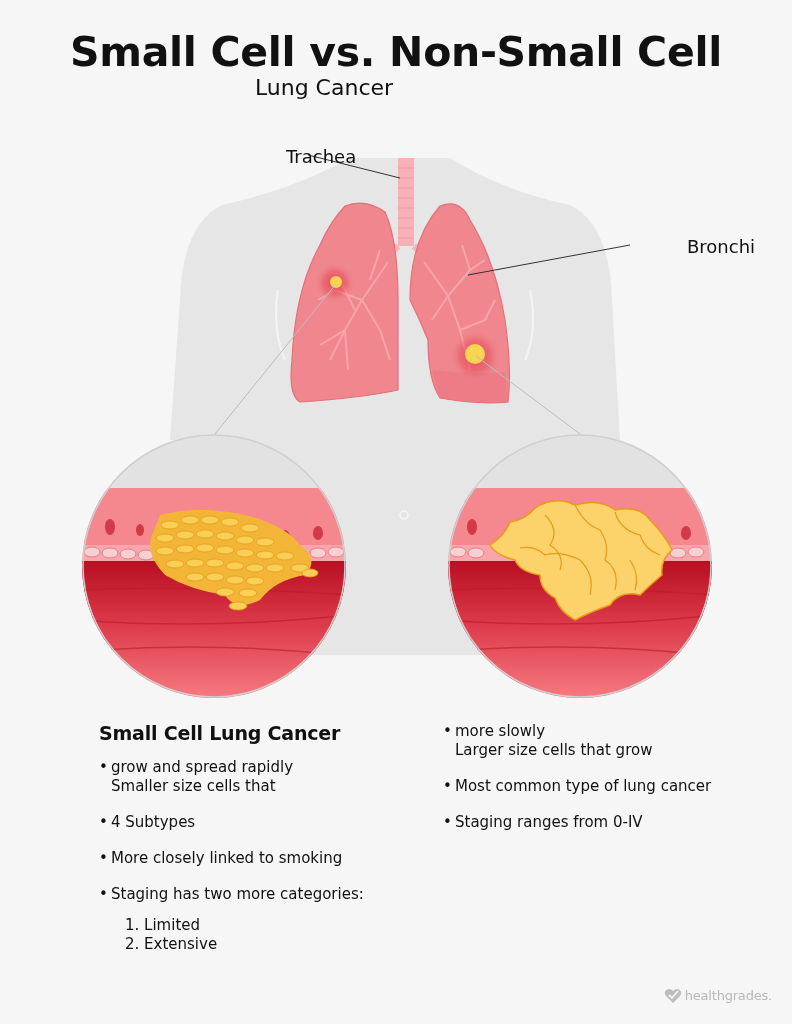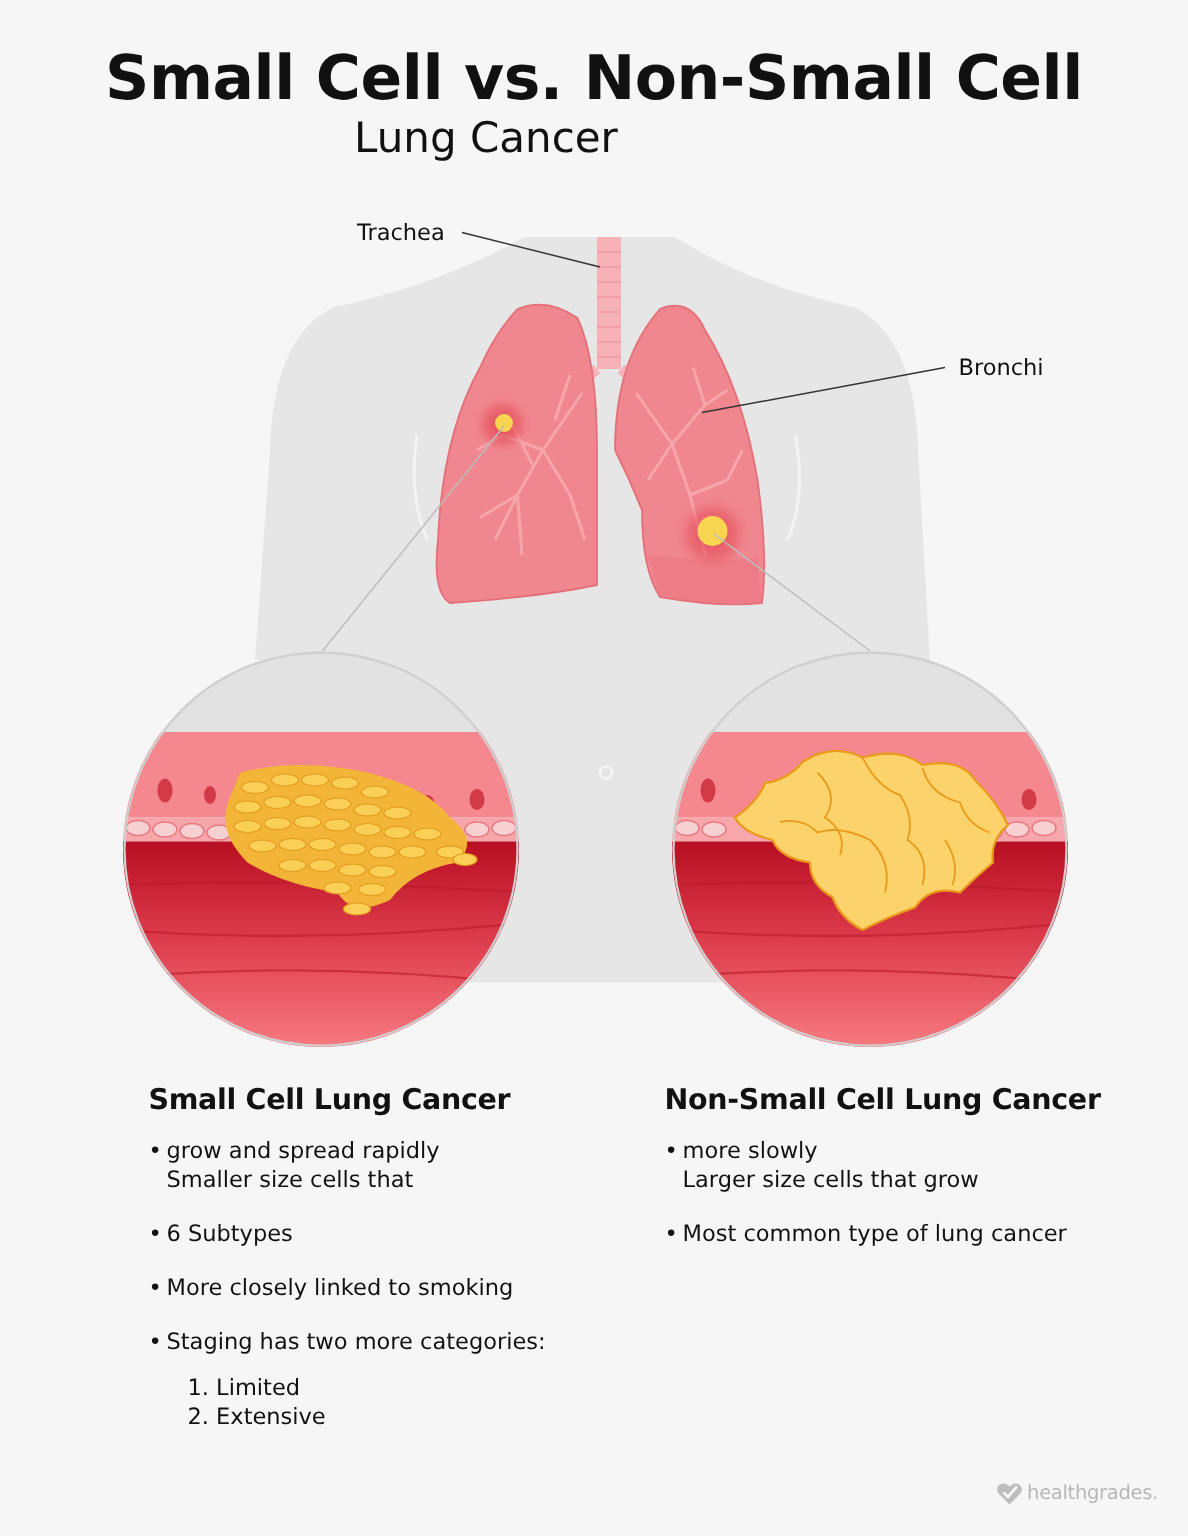--- a/index.html
+++ b/index.html
@@ -9,24 +9,24 @@
     font-family:"DejaVu Sans", "Liberation Sans", sans-serif;
     color:#111;
     position:relative;
   }
   .title {
     position:absolute; left:0; width:792px; top:28px;
     text-align:center; font-weight:bold; font-size:41px; letter-spacing:-0.3px;
   }
   .subtitle {
     position:absolute; left:0; width:648px; top:75px;
-    text-align:center; font-size:28px;
+    text-align:center; font-size:22px;
   }
   .label {
-    position:absolute; font-size:15px; color:#111;
+    position:absolute; font-size:18px; color:#111;margin-left:48px;
   }
   svg.illus { position:absolute; left:0; top:0; }
   .col { position:absolute; top:722px; }
   .col h2 {
     margin:0 0 14px 0; font-size:19px; font-weight:bold; letter-spacing:-0.2px;
   }
   .col ul { list-style:none; margin:0; padding:0; }
   .col li {
     font-size:15px; line-height:19px; margin-bottom:17px;
     padding-left:12px; position:relative;
@@ -234,44 +234,46 @@
 <div class="label" style="left:639px; top:236px;">Bronchi</div>
 
 <div class="col" style="left:99px; width:320px;">
   <h2>Small Cell Lung Cancer</h2>
   <ul>
     <li>
       <span class="sub">grow and spread rapidly</span>
       <span class="sub">Smaller size cells that</span>
     </li>
     <li>
-      <span class="sub">6 Subtypes</span>
+      <span class="sub">4 Subtypes</span>
     </li>
     <li>
       <span class="sub">More closely linked to smoking</span>
     </li>
     <li>
       <span class="sub">Staging has two more categories:</span>
       <ol>
         <li>1. Limited</li>
         <li>2. Extensive</li>
       </ol>
     </li>
   </ul>
 </div>
 
 <div class="col" style="left:443px; width:320px;">
-  <h2>Non-Small Cell Lung Cancer</h2>
   <ul>
     <li>
       <span class="sub">more slowly</span>
       <span class="sub">Larger size cells that grow</span>
     </li>
     <li>
       <span class="sub">Most common type of lung cancer</span>
+    </li>
+    <li>
+      <span class="sub">Staging ranges from 0-IV</span>
     </li>
   </ul>
 </div>
 
 <div class="logo">
   <svg width="18" height="16" viewBox="0 0 18 16">
     <path d="M9 15 L2 8 Q-1 4 3 1.5 Q6 0 9 3 Q12 0 15 1.5 Q19 4 16 8 Z" fill="#bdbdbd"></path>
     <path d="M5 7 L8 10 L14 3" stroke="#f6f6f6" stroke-width="1.8" fill="none"></path>
   </svg>
   <span>healthgrades.</span>

